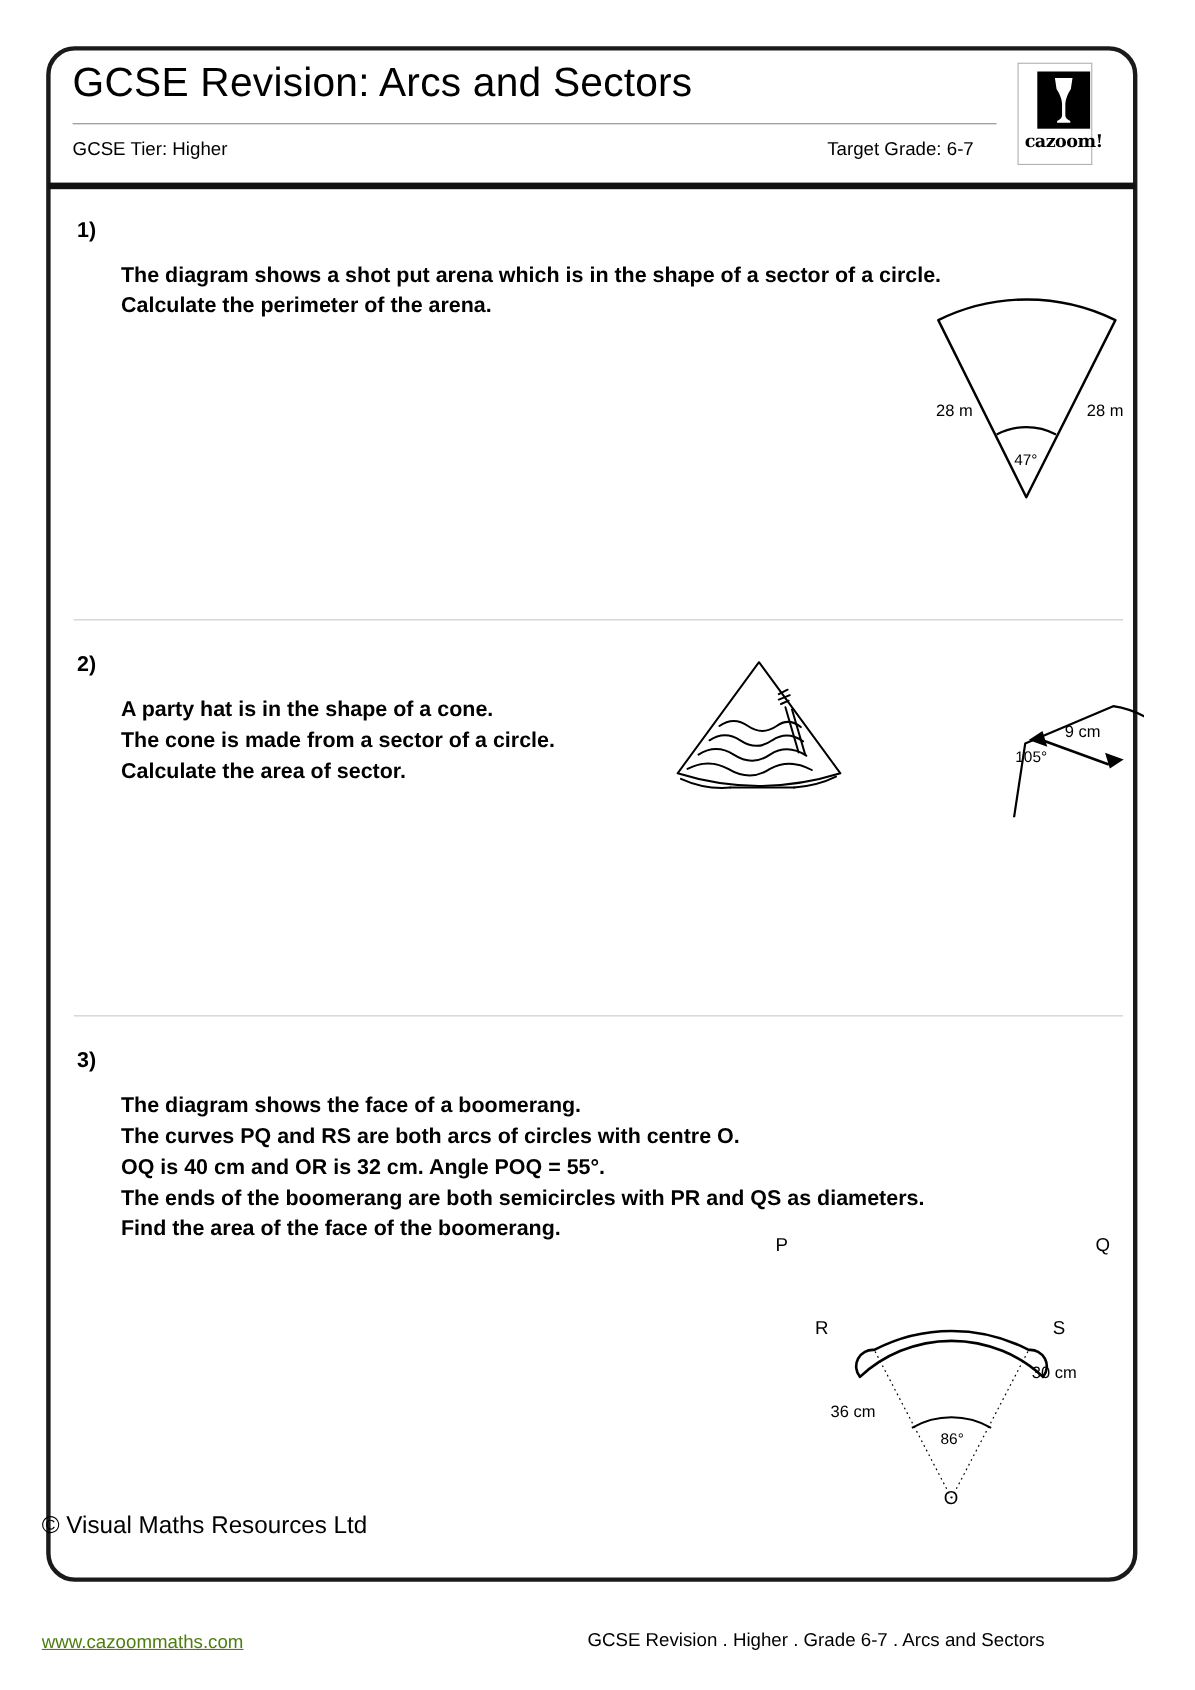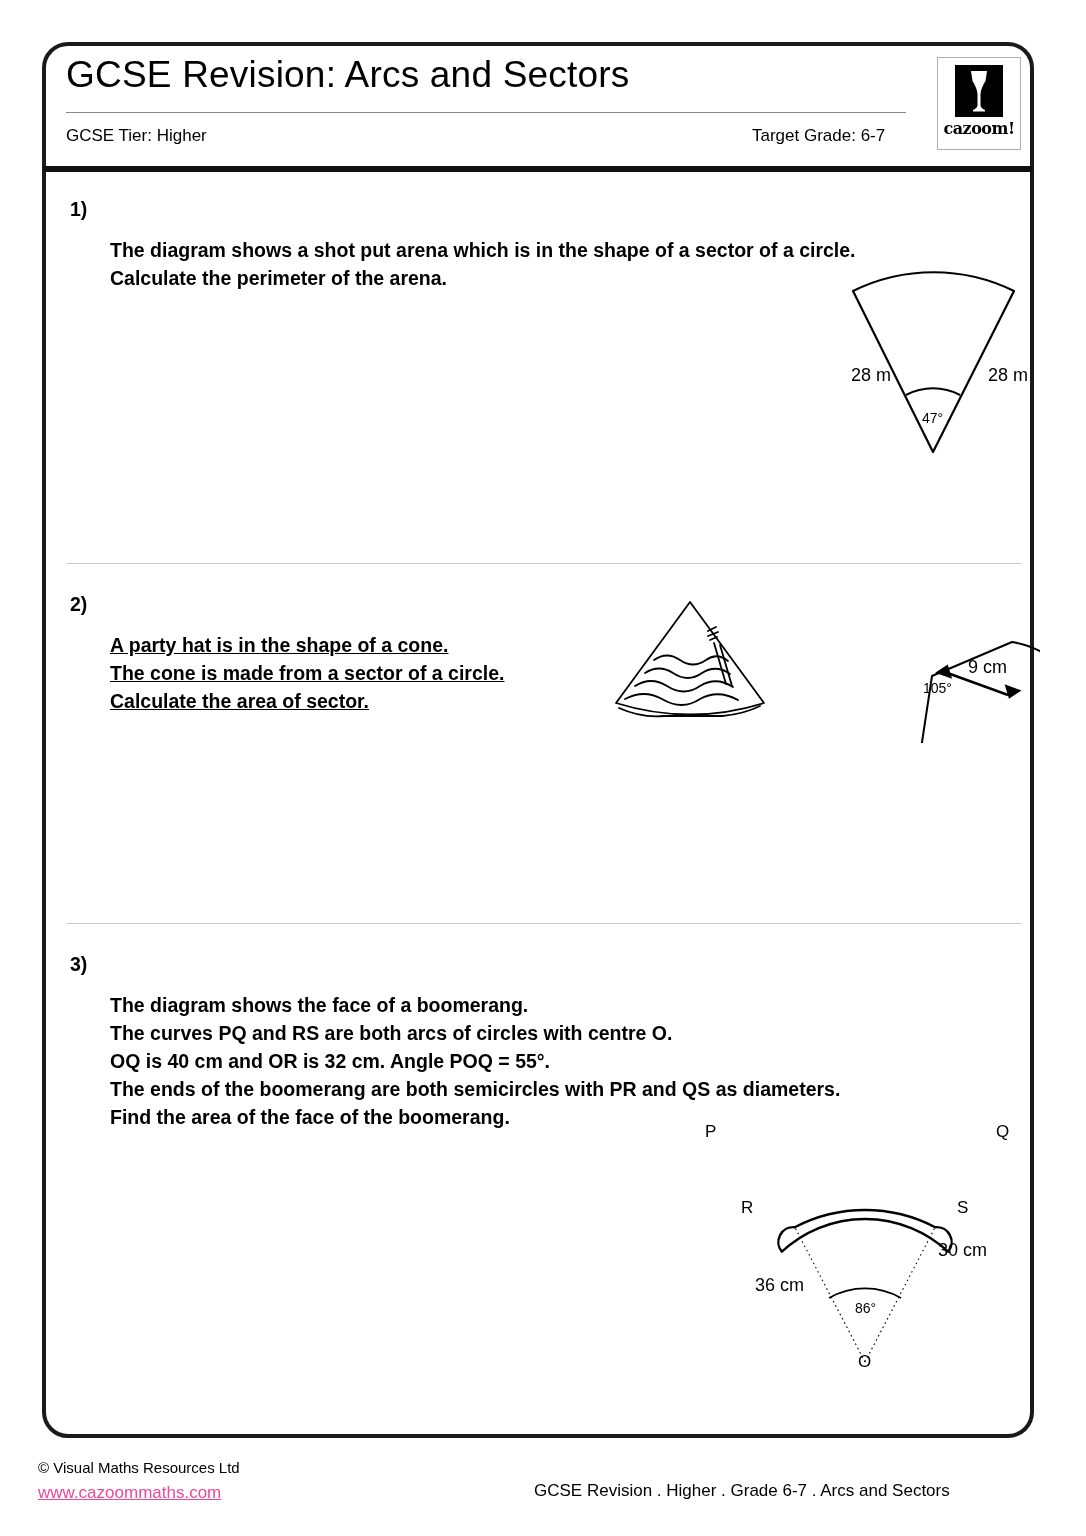--- a/index.html
+++ b/index.html
@@ -67,26 +67,25 @@
     top: 80px;
     font-size: 17px;
     white-space: nowrap;
   }
 
   
   .logo-box {
     position: absolute;
     left: 879px;
     top: 11px;
-    width: 84px;
+    width: 68px;
     height: 93px;
     border: 1px solid #b0b0b0;
     background: #ffffff;
     box-sizing: border-box;
-    margin-left: 12px;
   }
   .logo-black {
     position: absolute;
     left: 17px;
     top: 7px;
     width: 48px;
     height: 52px;
     background: #000000;
   }
   .logo-goblet {
@@ -140,45 +139,45 @@
     width: 954px;
     height: 1px;
     background: #c9c9c9;
   }
 
   
   .fig { position: absolute; }
 
   .diag-label {
     position: absolute;
-    font-size: 18px;
+    font-size: 15px;
     font-family: "Liberation Sans", sans-serif;
     white-space: nowrap;
   }
   .diag-label.small { font-size: 14px; }
   .pt-label {
     position: absolute;
     font-size: 17px;
     white-space: nowrap;
   }
 
   
   .footer-copy {
     position: absolute;
     left: 38px;
-    top: 1459px;
-    font-size: 15px;
+    top: 1374px;
+    font-size: 22px;
     white-space: nowrap;
   }
   .footer-link {
     position: absolute;
     left: 38px;
     top: 1483px;
     font-size: 17px;
-    color: #ec4899;
+    color: #4d7c0f;
     text-decoration: underline;
     white-space: nowrap;
   }
   .footer-right {
     position: absolute;
     left: 534px;
     top: 1481px;
     font-size: 17px;
     white-space: nowrap;
   }
@@ -219,21 +218,21 @@
 
   <path d="M86 145 A58 58 0 0 1 140 145" fill="none" stroke="#000000" stroke-width="2"></path>
 </svg>
 <div class="diag-label" style="left:851px; top:365px;">28 m</div>
 <div class="diag-label" style="left:988px; top:365px;">28 m</div>
 <div class="diag-label small" style="left:922px; top:410px;">47°</div>
 
 <div class="sep" style="top:563px;"></div>
 
 <div class="qnum" style="left:70px; top:590px;">2)</div>
-<div class="qtext" style="left:110px; top:590px;text-decoration:underline;">A party hat is in the shape of a cone.
+<div class="qtext" style="left:110px; top:590px;">A party hat is in the shape of a cone.
 The cone is made from a sector of a circle.
 Calculate the area of sector.</div>
 
 <svg class="fig" style="left:604px; top:590px;" width="170" height="140" viewBox="0 0 170 140">
   <g fill="none" stroke="#000000" stroke-width="1.8" stroke-linejoin="round" stroke-linecap="round">
 
     <path d="M86 12 L12 113 Q86 136 160 113 Z"></path>
 
     <path d="M50 70 Q63 61 76 70 Q89 79 102 70 Q113 62 124 71"></path>
     <path d="M41 83 Q55 74 69 83 Q84 93 98 83 Q112 74 126 84"></path>

